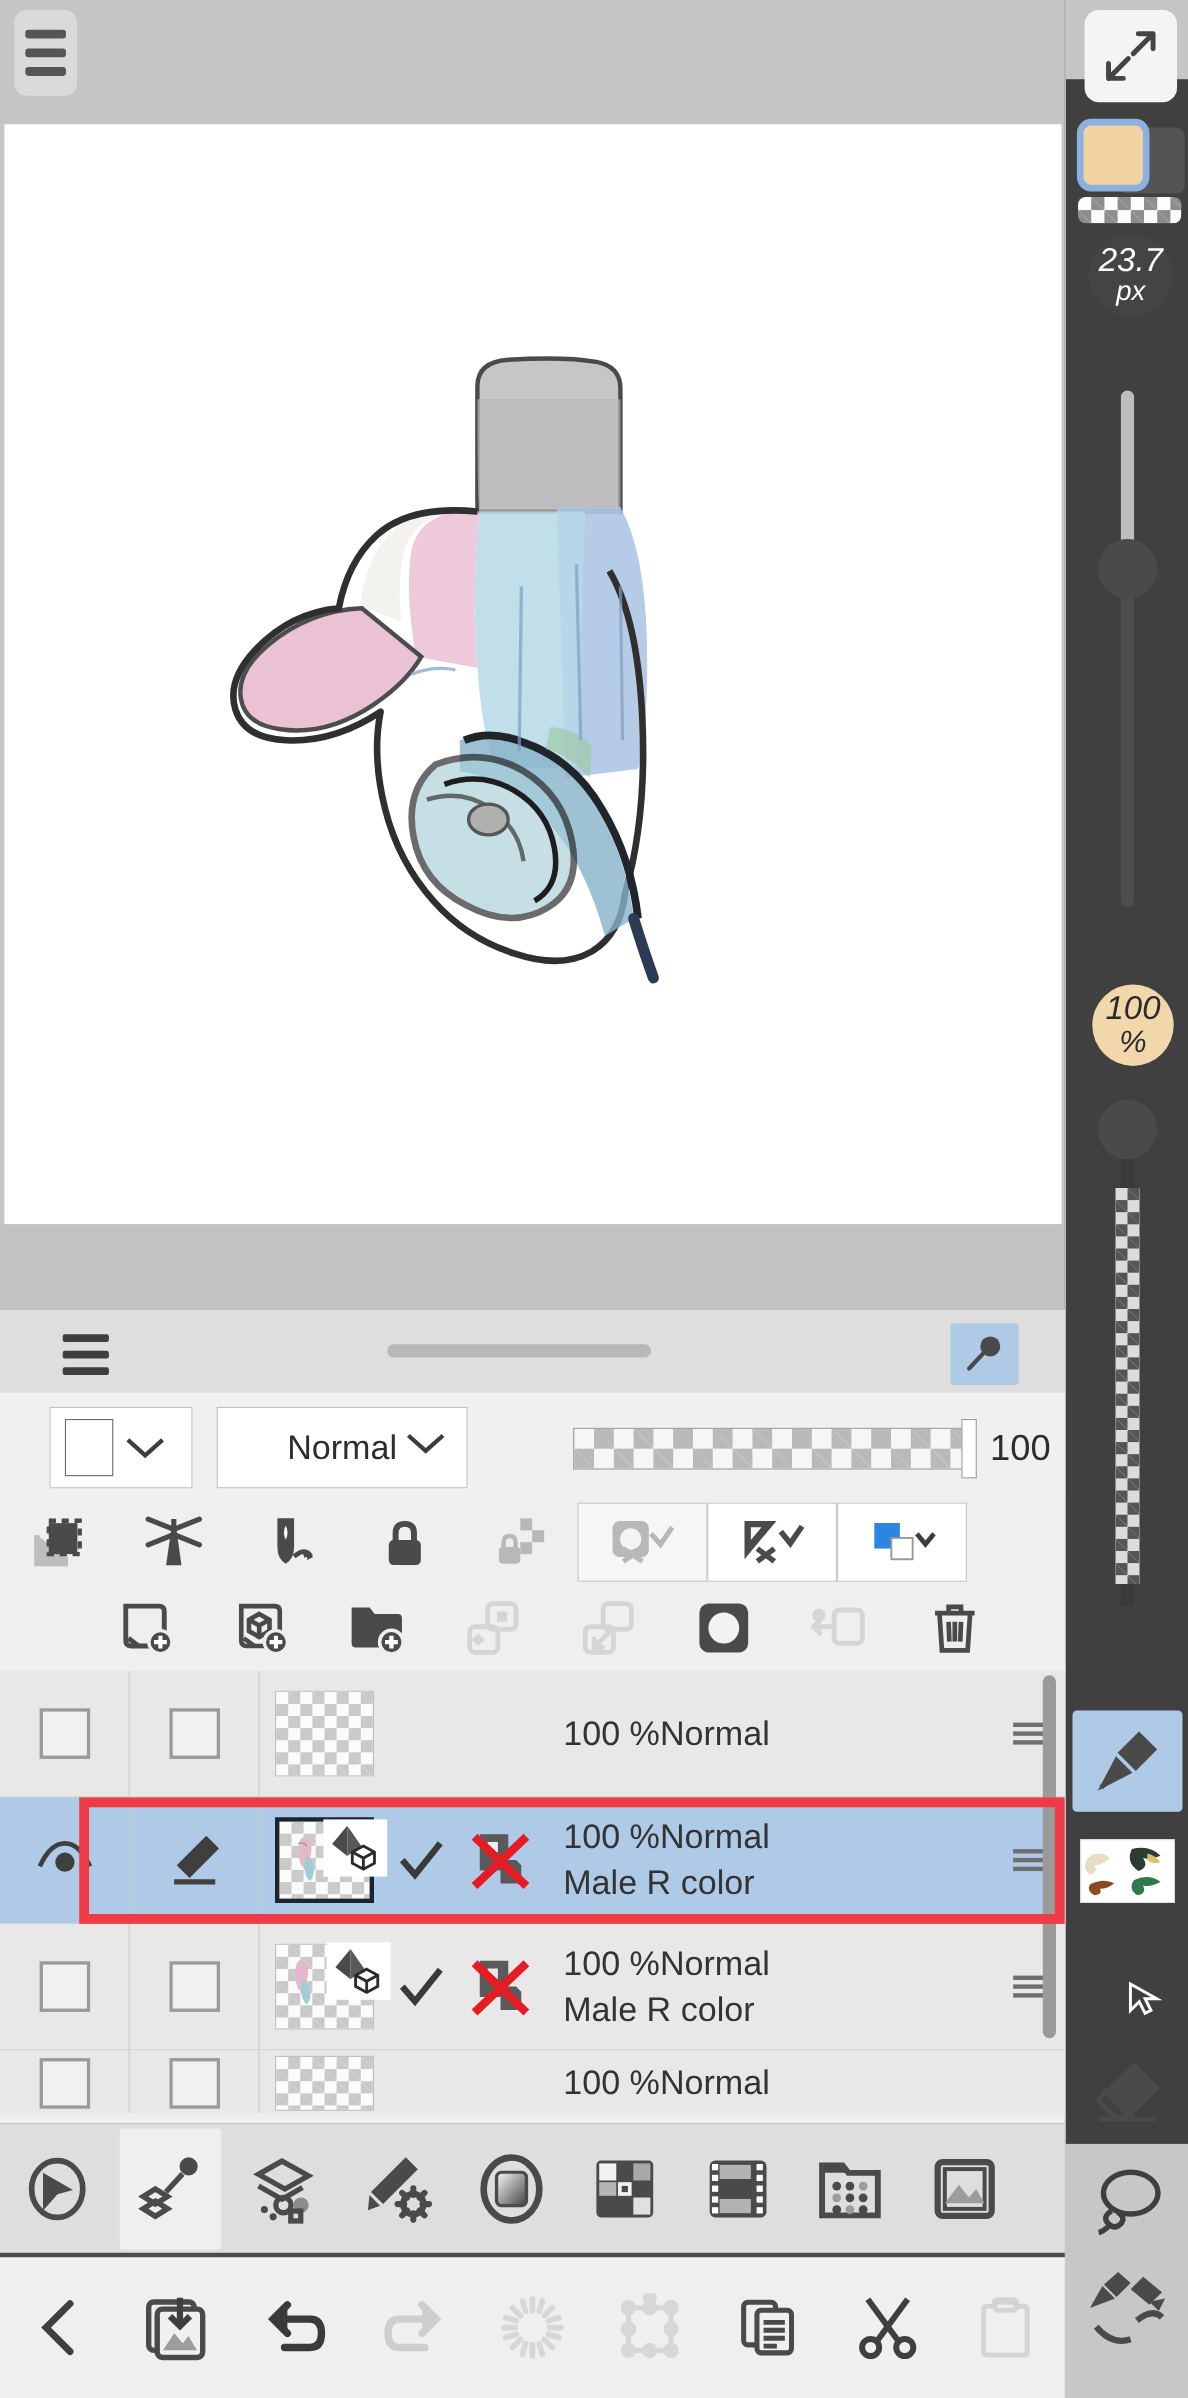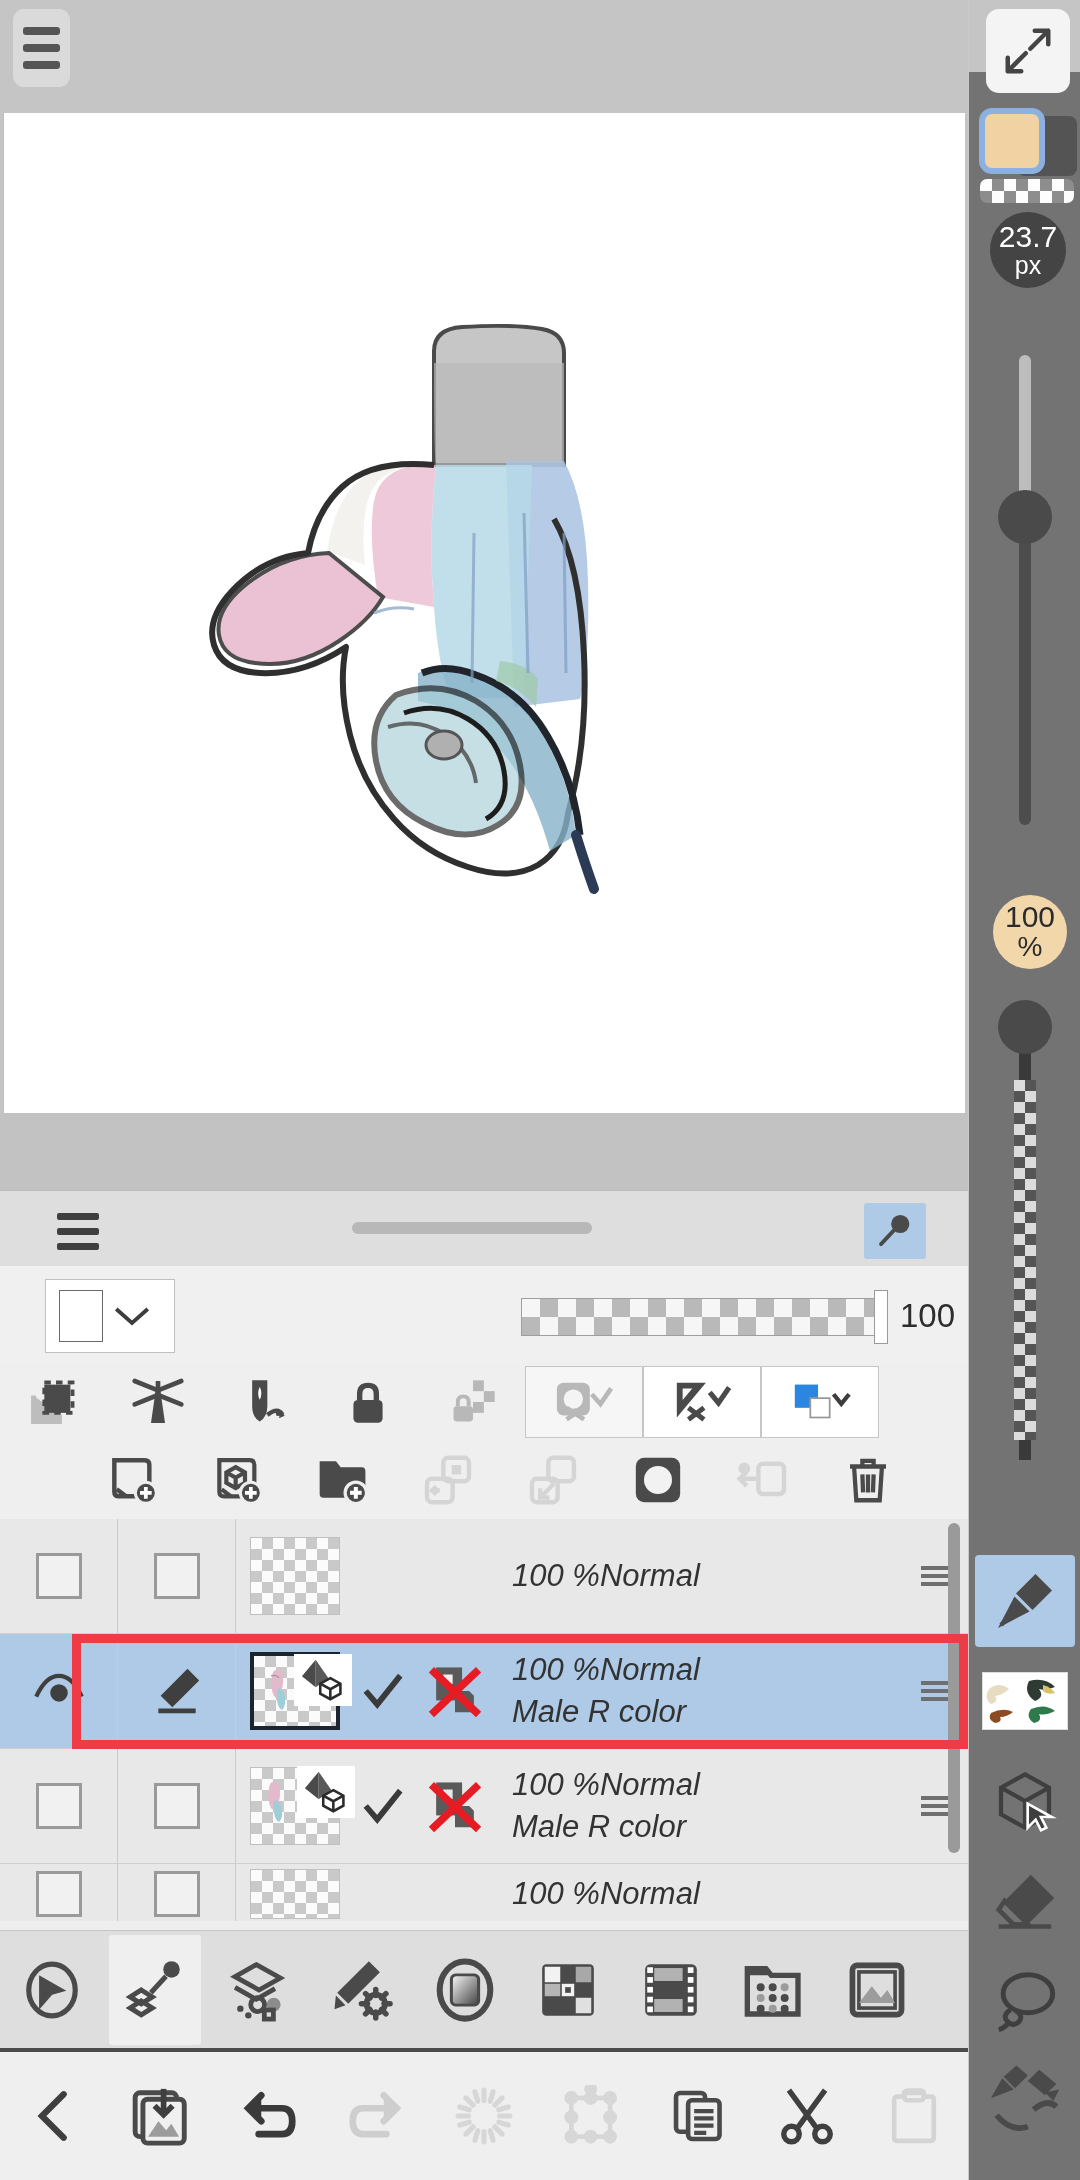--- a/index.html
+++ b/index.html
@@ -27,22 +27,22 @@
   .canvas-white {
     position:absolute; left:3px; top:113px; width:962px; height:1000px;
     background:#ffffff; border-left:1px solid #bdbdbd;
   }
   .canvas-bottom-strip {
     position:absolute; left:0; top:1113px; width:968px; height:77px; background:#c2c2c2;
   }
 
   
   .right-rail {
-    position:absolute; right:0; top:0; width:112px; height:2180px;
-    background:#737373; border-left:1px solid #c9c9c9;
+    position:absolute; right:0; top:0; width:112px; height:1949px;
+    background:#404040; border-left:1px solid #c9c9c9;font-style:italic;
   }
   .rail-topgrey { position:absolute; left:0; top:0; width:112px; height:72px; background:#c5c5c5; }
   .expand-btn {
     position:absolute; left:17px; top:9px; width:84px; height:84px;
     background:#f4f4f4; border-radius:13px; display:flex; align-items:center; justify-content:center;
   }
   .color-swatch-wrap { position:absolute; left:8px; top:108px; width:98px; height:68px; }
   .sw-back {
     position:absolute; left:40px; top:8px; width:60px; height:60px;
     background:#545454; border-radius:8px;
@@ -146,21 +146,21 @@
   .lp-row2 { position:relative; height:78px; background:#efefef; display:flex; align-items:center; }
   .lp-row2 .ic { width:105px; height:78px; display:flex; align-items:center; justify-content:center; }
   .lp-row2 .boxed { background:#fff; border:1px solid #c6c6c6; width:118px; height:72px; }
   .lp-row2 .faded { opacity:.33; }
   .lp-row2 .greyed { background:#f6f6f6; }
 
   .lp-row3 { position:relative; height:78px; background:#efefef; display:flex; align-items:center; padding-left:95px; gap:30px; }
   .lp-row3 .ic { width:75px; height:72px; display:flex; align-items:center; justify-content:center; }
   .lp-row3 .faded { opacity:.3; }
 
-  .layer-list { position:relative; width:968px; height:402px; background:#e8e8e8; overflow:hidden;font-style:italic; }
+  .layer-list { position:relative; width:968px; height:402px; background:#e8e8e8; overflow:hidden; }
   .layer-row { position:relative; width:968px; height:115px; display:flex; align-items:stretch; background:#e8e8e8; border-bottom:1px solid #cfcfcf; }
   .layer-row.selected { background:#aecae6; }
   .lr-vis { width:118px; display:flex; align-items:center; justify-content:center; border-right:1px solid #cbcbcb; }
   .lr-draw { width:118px; display:flex; align-items:center; justify-content:center; border-right:1px solid #cbcbcb; }
   .lr-thumbwrap { width:118px; display:flex; align-items:center; justify-content:center; }
   .lr-thumb {
     width:90px; height:78px; position:relative;
     background-image:
       linear-gradient(45deg,#c9c9c9 25%,transparent 25%,transparent 75%,#c9c9c9 75%),
       linear-gradient(45deg,#c9c9c9 25%,transparent 25%,transparent 75%,#c9c9c9 75%);
@@ -359,20 +359,26 @@
             <path d="M11.5 11.5 L4 19.5" stroke="#4a4a4a" stroke-width="2.2" stroke-linecap="round"></path>
           </svg>
         </div>
       </div>
     </div>
 
     <div class="lp-row1">
       <div class="color-select">
         <div class="sq"></div>
         <svg width="42" height="28" viewBox="0 0 24 14" fill="none" stroke="#3d3d3d" stroke-width="2.2">
+            <path d="M3 3 L12 11 L21 3"></path>
+          </svg>
+      </div>
+      <div class="blend-select">
+        <span class="lbl">Normal</span>
+        <svg class="chev" width="42" height="28" viewBox="0 0 24 14" fill="none" stroke="#3d3d3d" stroke-width="2.2">
             <path d="M3 3 L12 11 L21 3"></path>
           </svg>
       </div>
       <div class="opacity-track"></div>
       <div class="opacity-knob"></div>
       <div class="opacity-val">100</div>
     </div>
 
     <div class="lp-row2">
       <div class="ic">

